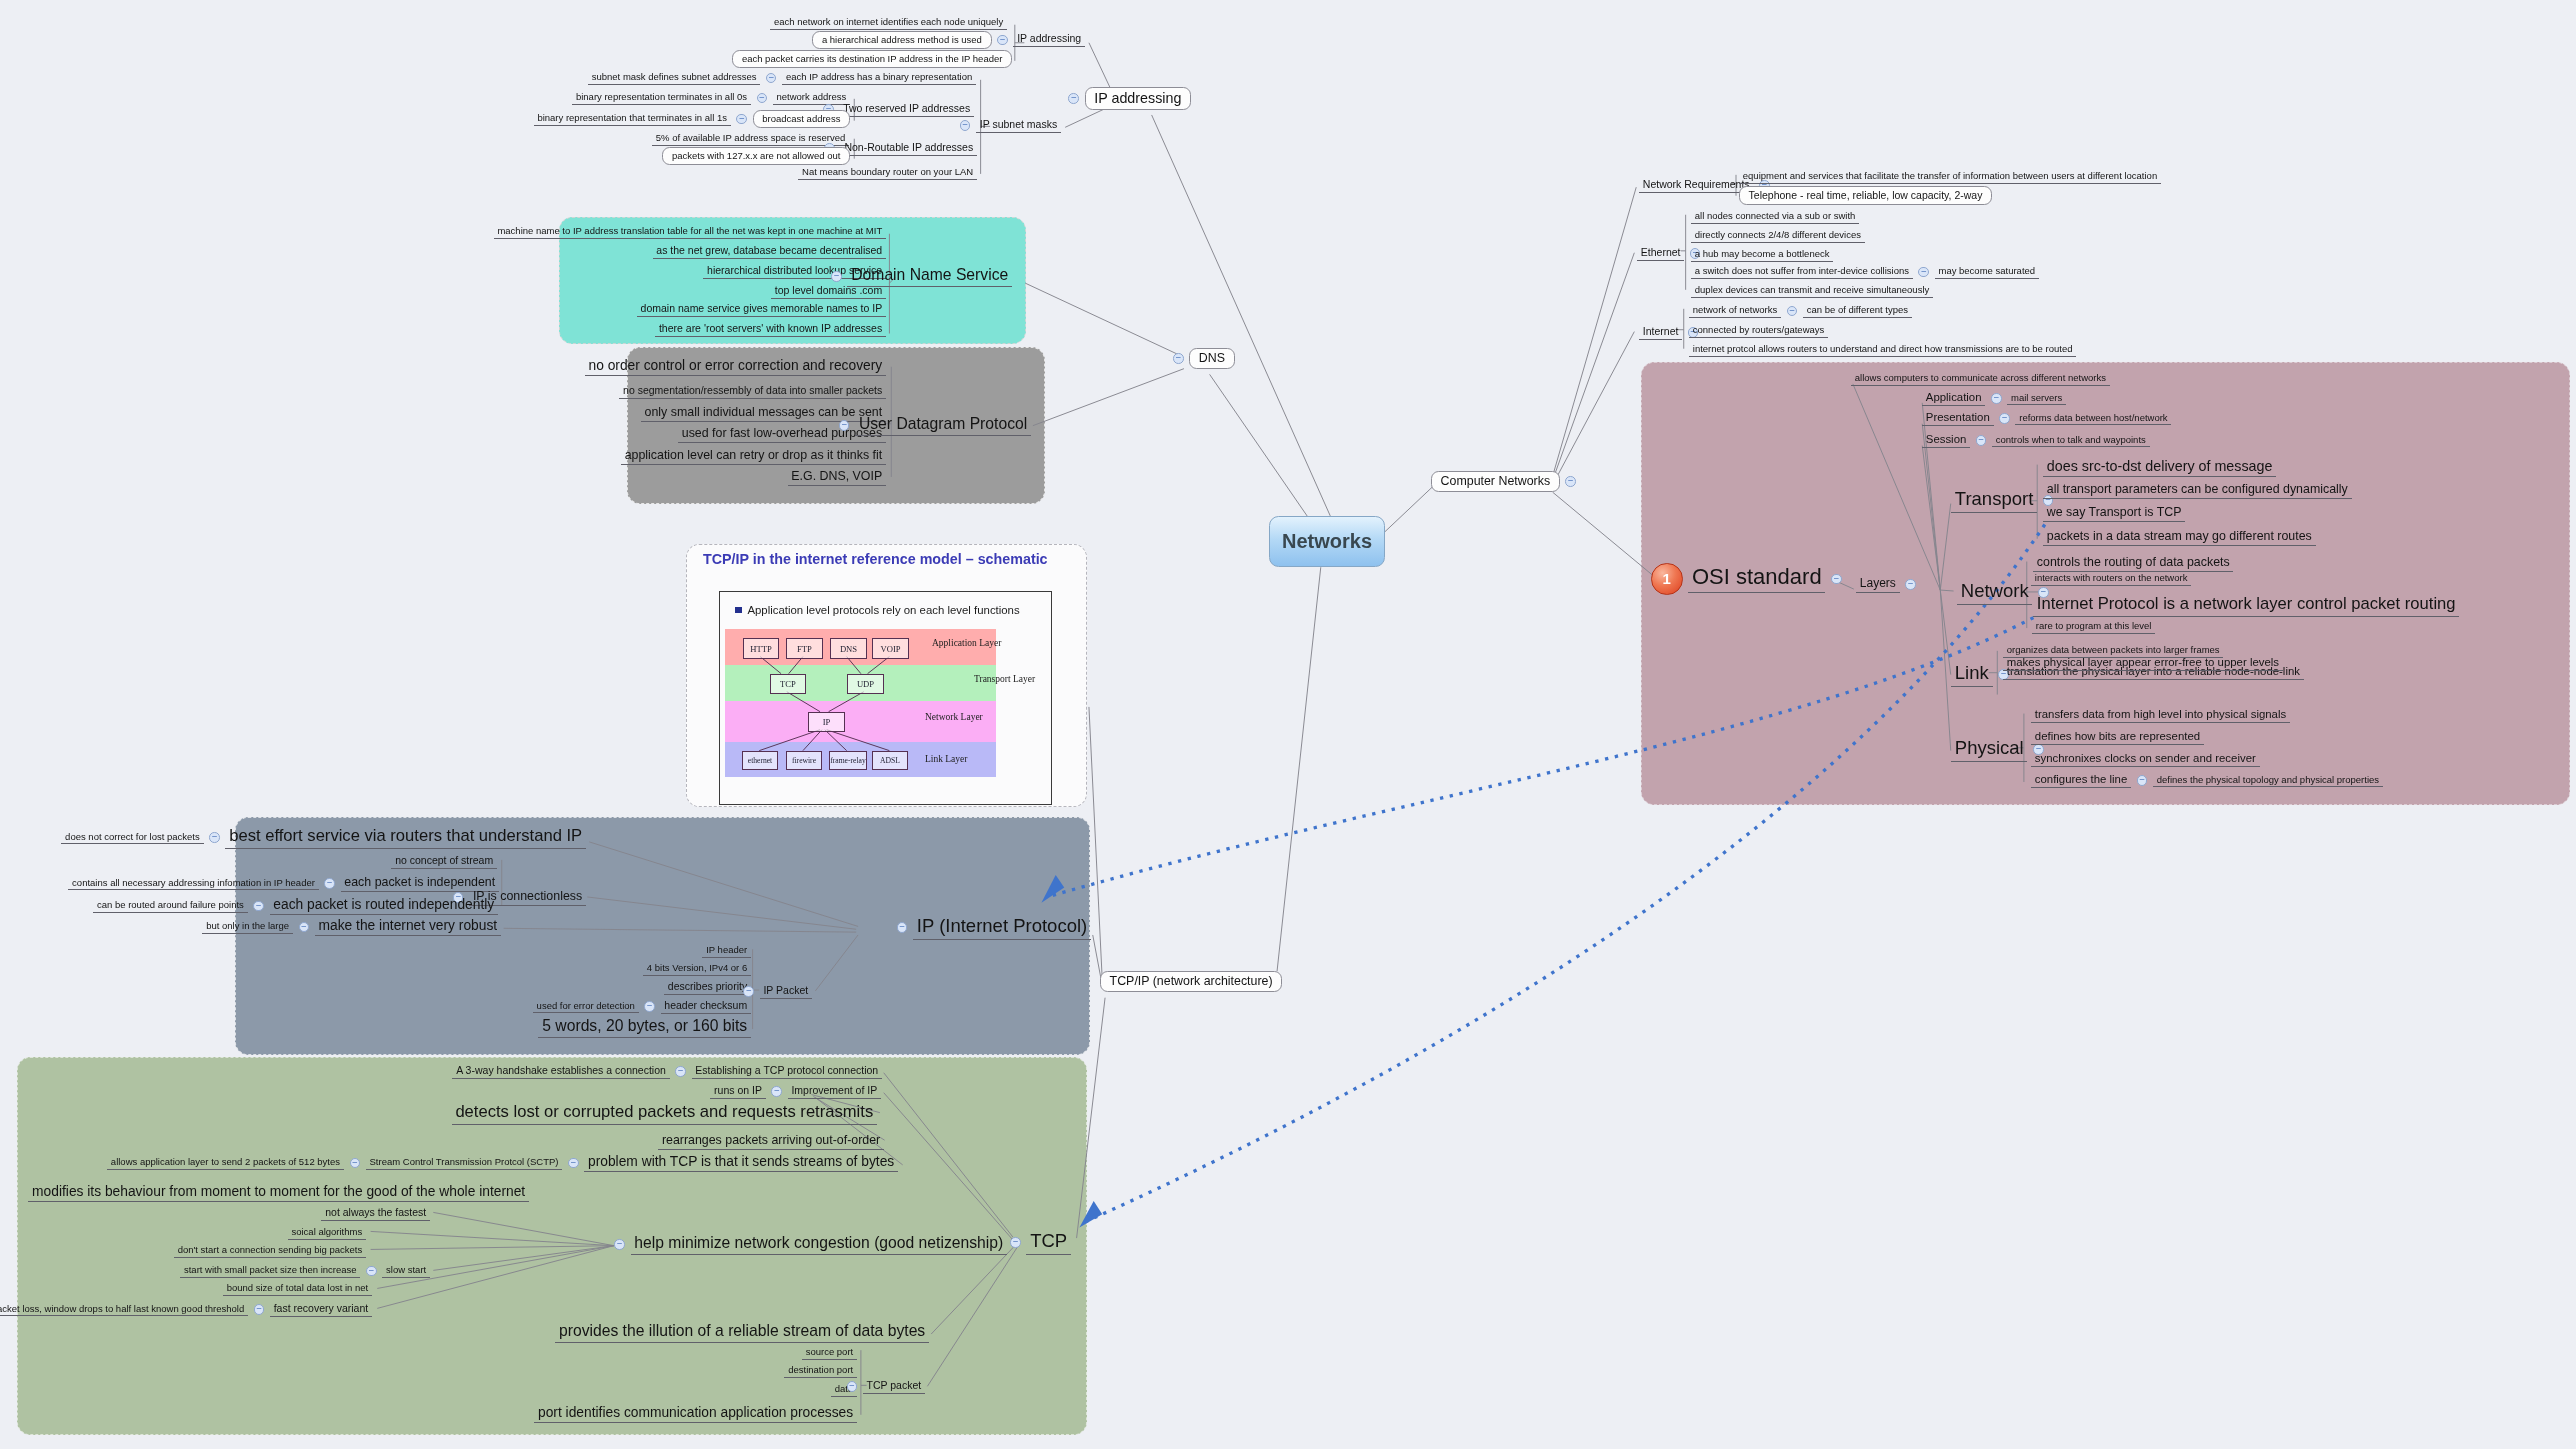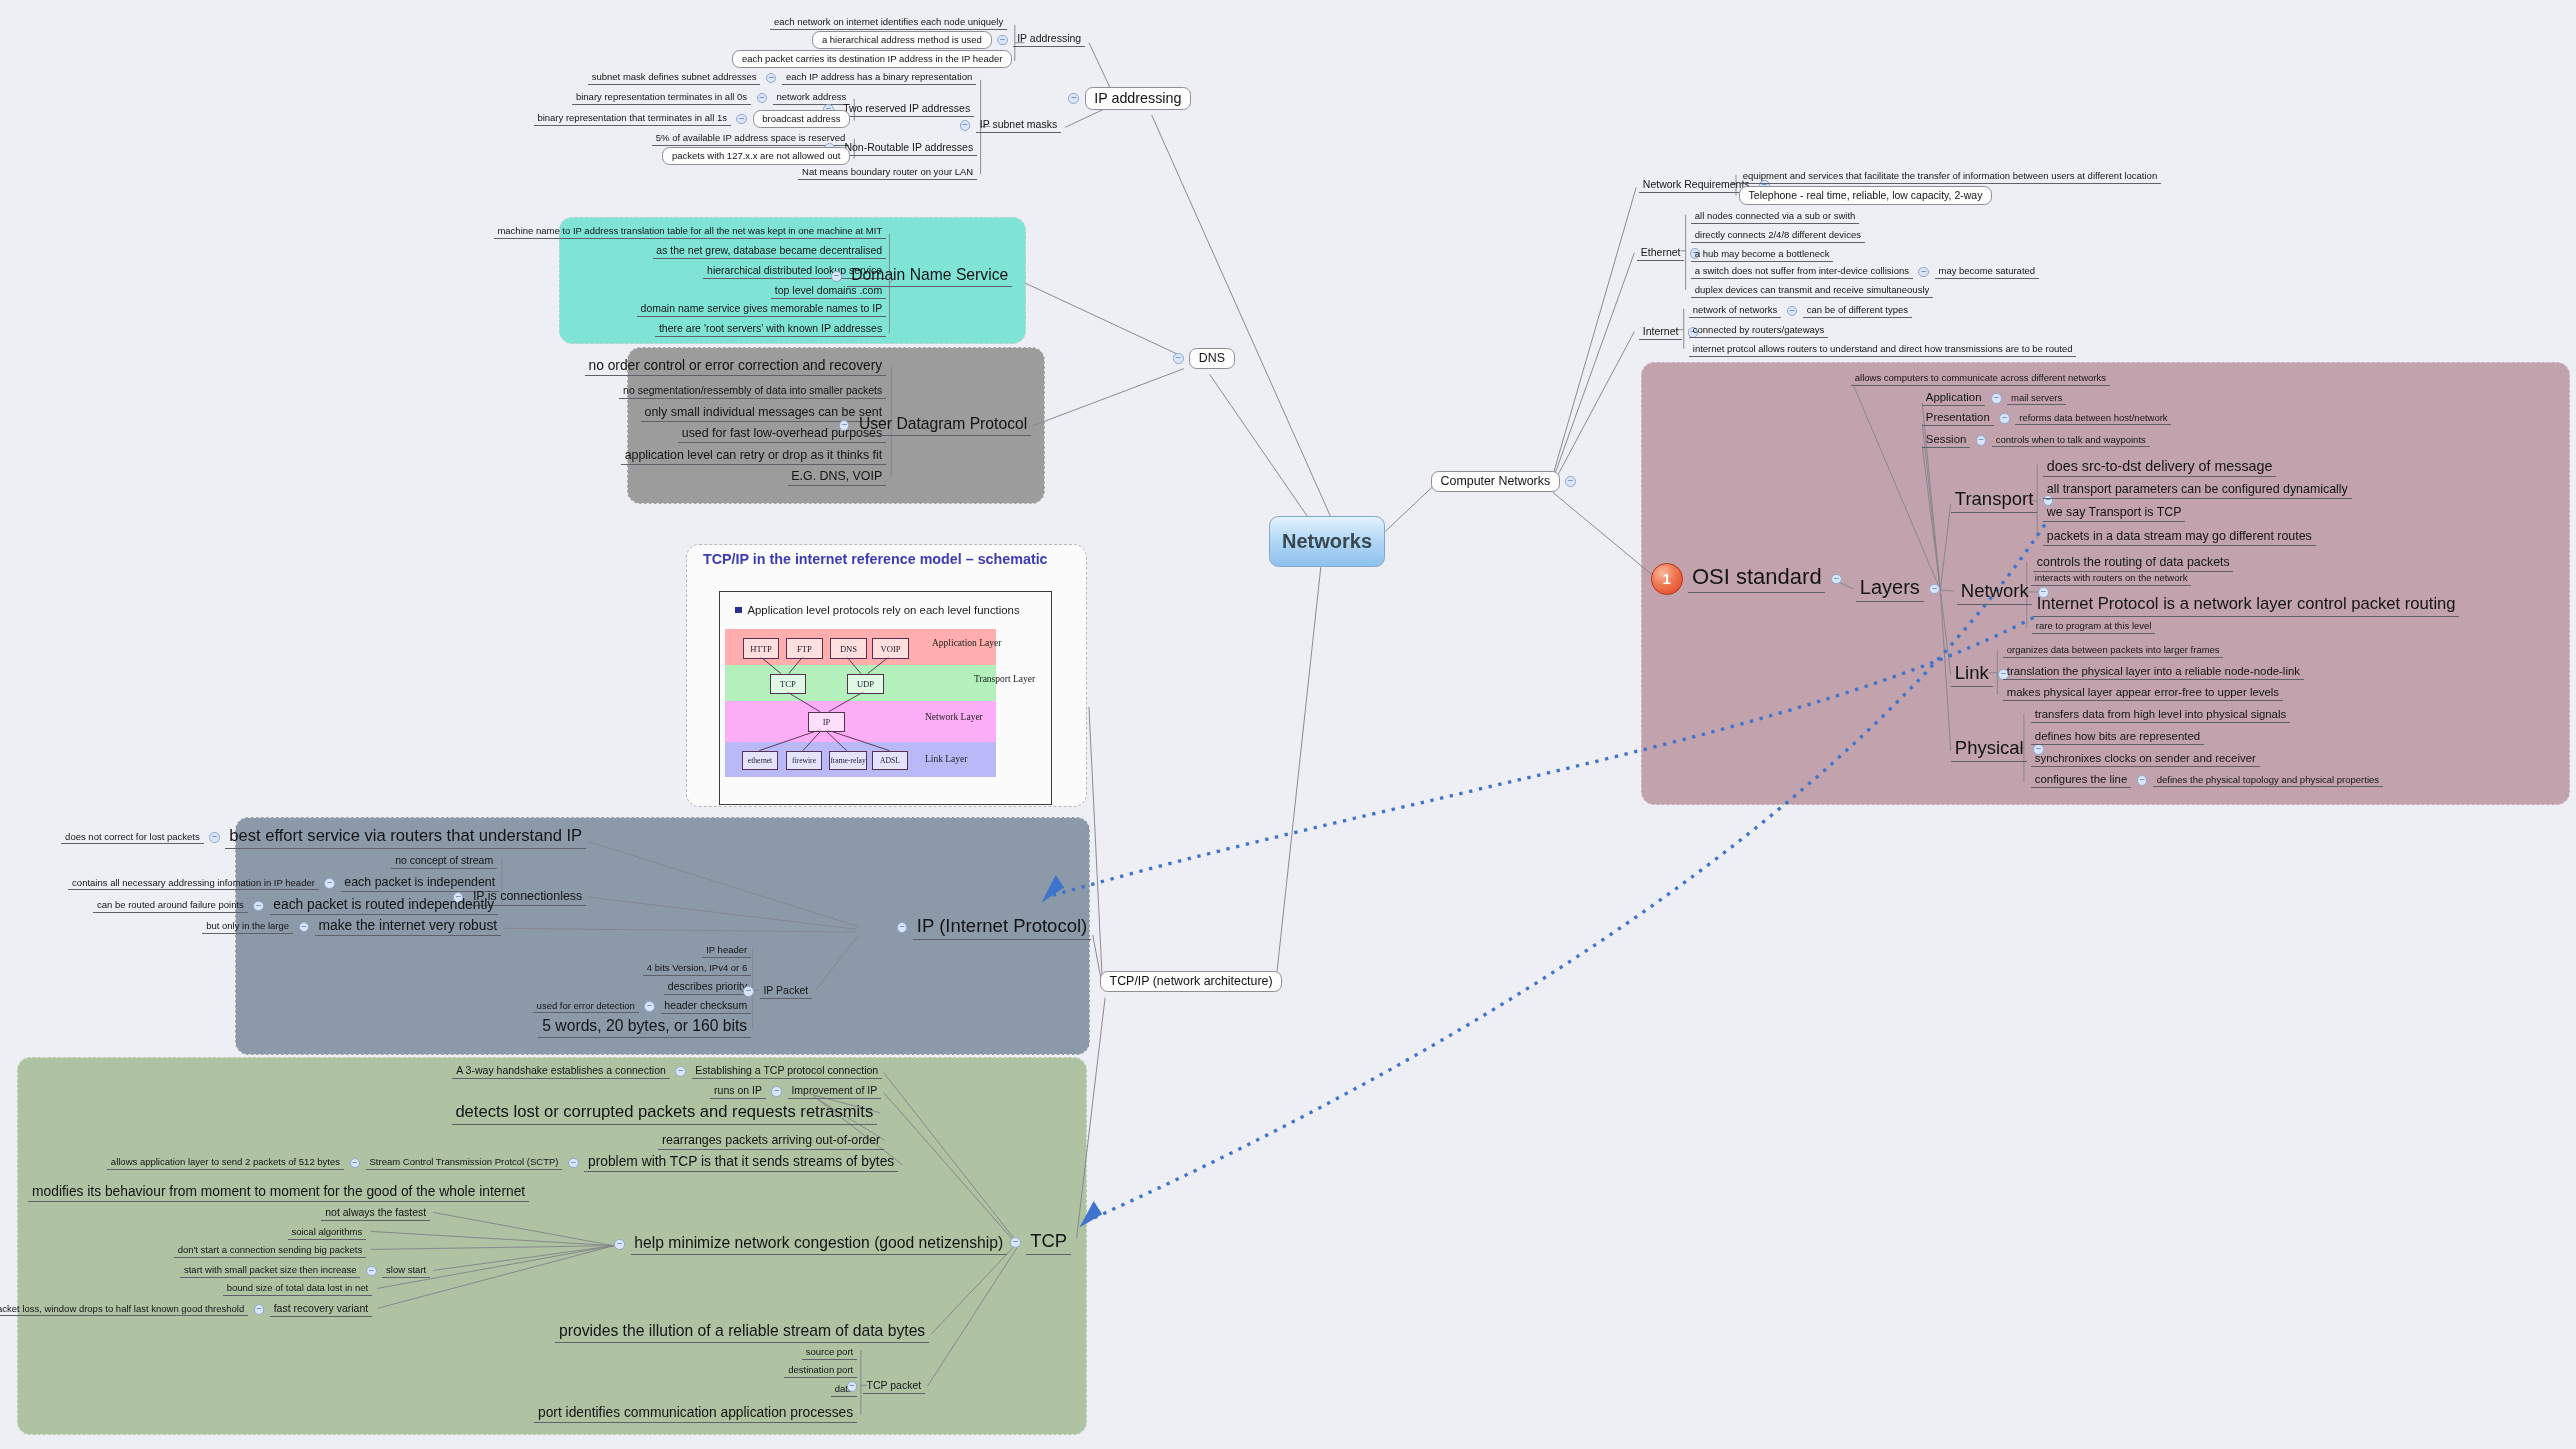--- a/index.html
+++ b/index.html
@@ -6,21 +6,21 @@
   #canvas{position:relative;width:2576px;height:1449px;background:#edeff4;
           font-family:"Liberation Sans",sans-serif;color:#141414;overflow:hidden}
   .cloud{position:absolute;border-radius:13.3px}
   .n{position:absolute;display:flex;align-items:center;gap:5.7px;white-space:nowrap}
   .u{border-bottom:1px solid #60606a;padding:0 3.8px 1.9px}
   .bub{border:1px solid #8d8d96;border-radius:7.6px;padding:1.9px 8.6px 2.9px;background:#fdfdfd}
   .mi{width:10.5px;height:10.5px;min-width:10.5px;border-radius:50%;background:#d9e5f8;border:1px solid #8fa7cf;
       color:#4a72b8;font-size:9.5px;line-height:8.6px;text-align:center;display:inline-block;box-sizing:border-box}
   .t10{font-size:9.5px}.t11{font-size:10.5px}.t12{font-size:11.4px}.t13{font-size:12.4px}
   .t14{font-size:13.8px}.t15{font-size:14.3px}.t16{font-size:15.7px}.t17{font-size:16.6px}
-  .t19{font-size:18.5px}.t21{font-size:20px}.t23{font-size:22px}
+  .t19{font-size:18.5px}.t21{font-size:12px}.t23{font-size:22px}
   #networks{position:absolute;left:1269px;top:516px;width:114px;height:49px;border-radius:9.5px;
             background:linear-gradient(180deg,#e3f2fd 0%,#b4d9f6 45%,#8ec1ee 100%);
             border:1px solid #85a7c6;display:flex;align-items:center;justify-content:center;
             font-size:20px;font-weight:bold;color:#39474f}
   .badge{width:29.5px;height:29.5px;border-radius:50%;display:inline-flex;align-items:center;justify-content:center;
          background:radial-gradient(circle at 35% 30%,#f9b79e 0%,#ef7752 45%,#dd3d1c 100%);
          border:1px solid #b53318;color:#fff;font-weight:bold;font-size:15px}
   .band{position:absolute}
   .pbox{position:absolute;border:1px solid #553052;background:rgba(255,255,255,.6);
         font-family:"Liberation Serif",serif;font-size:8.6px;display:flex;align-items:center;justify-content:center;color:#1d1d2e}
@@ -551,21 +551,21 @@
   <div class="n" style="left:1951px;top:662px">
       <span class="u t19">Link</span>
       <span class="mi">−</span>
     </div>
   <div class="n t10" style="left:2003px;top:644px">
       <span class="u">organizes data between packets into larger frames</span>
     </div>
   <div class="n t12" style="left:2003px;top:665px">
       <span class="u">translation the physical layer into a reliable node-node-link</span>
     </div>
-  <div class="n t12" style="left:2003px;top:686px">
+  <div class="n t12" style="left:2003px;top:656px">
       <span class="u">makes physical layer appear error-free to upper levels</span>
     </div>
 
   <div class="n" style="left:1951px;top:737px">
       <span class="u t19">Physical</span>
       <span class="mi">−</span>
     </div>
   <div class="n t12" style="left:2031px;top:708px">
       <span class="u">transfers data from high level into physical signals</span>
     </div>

